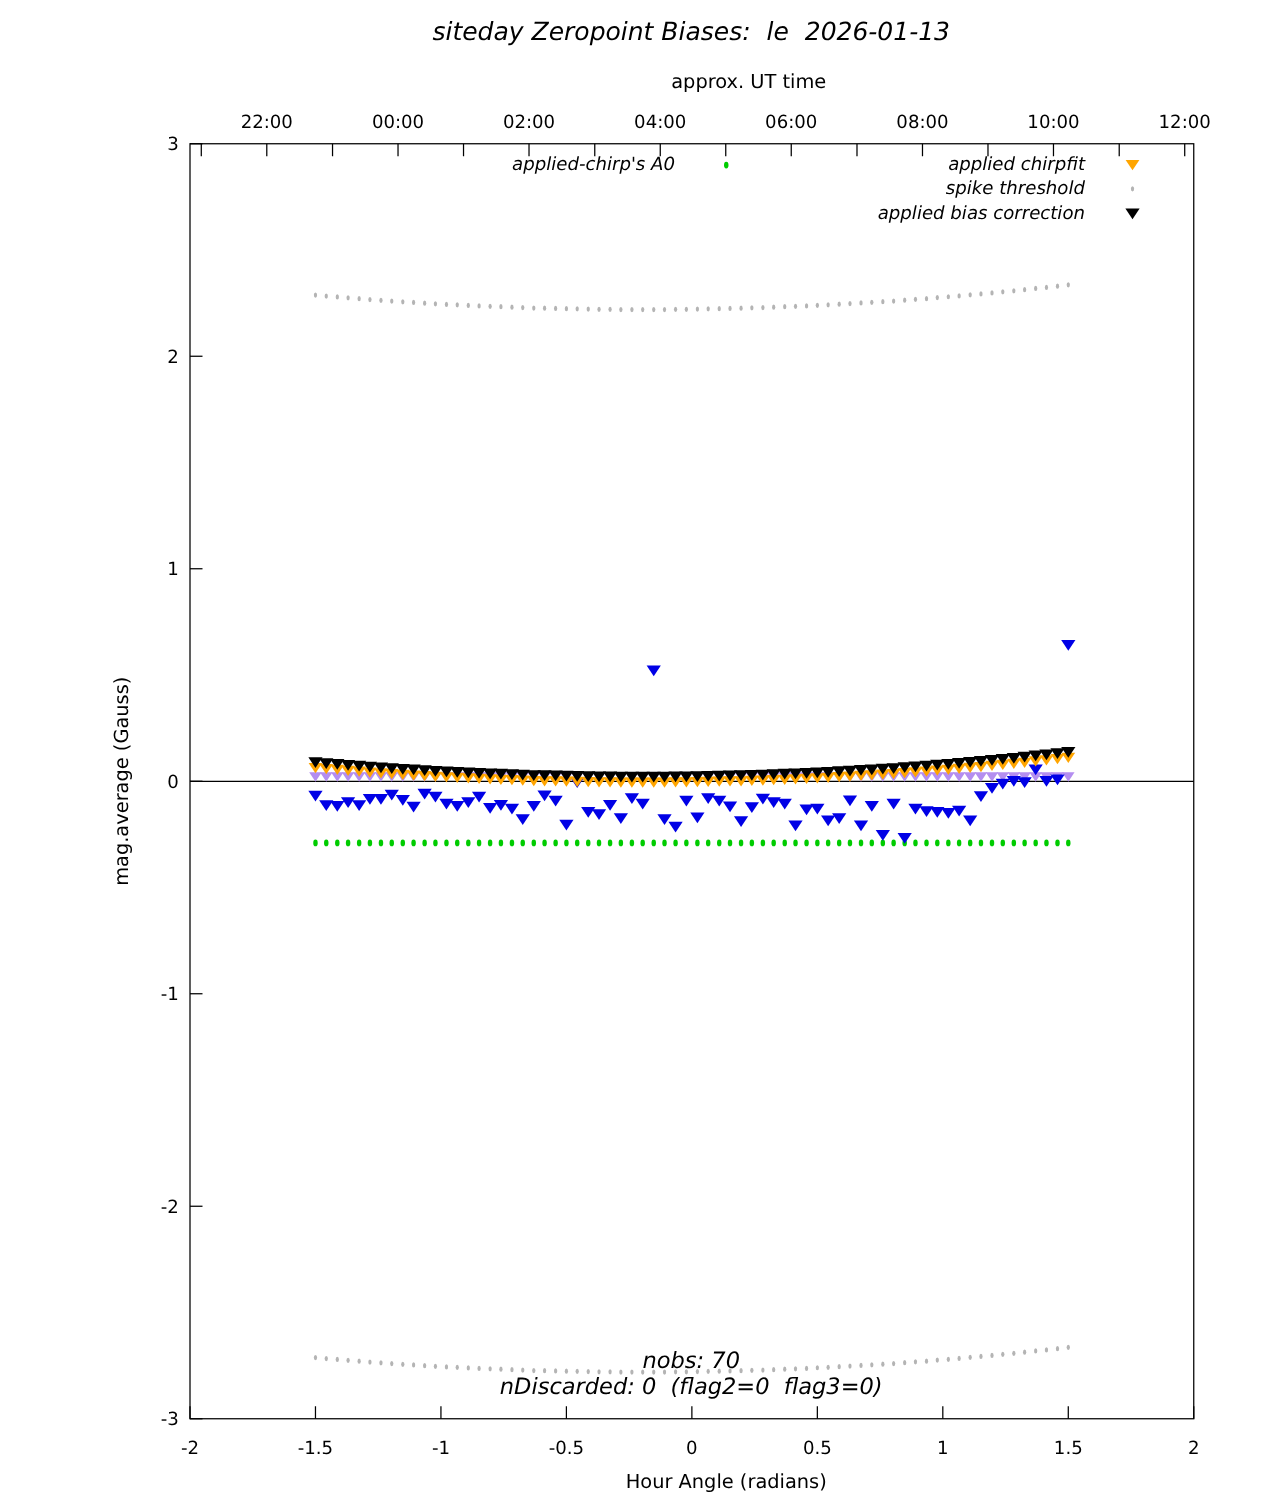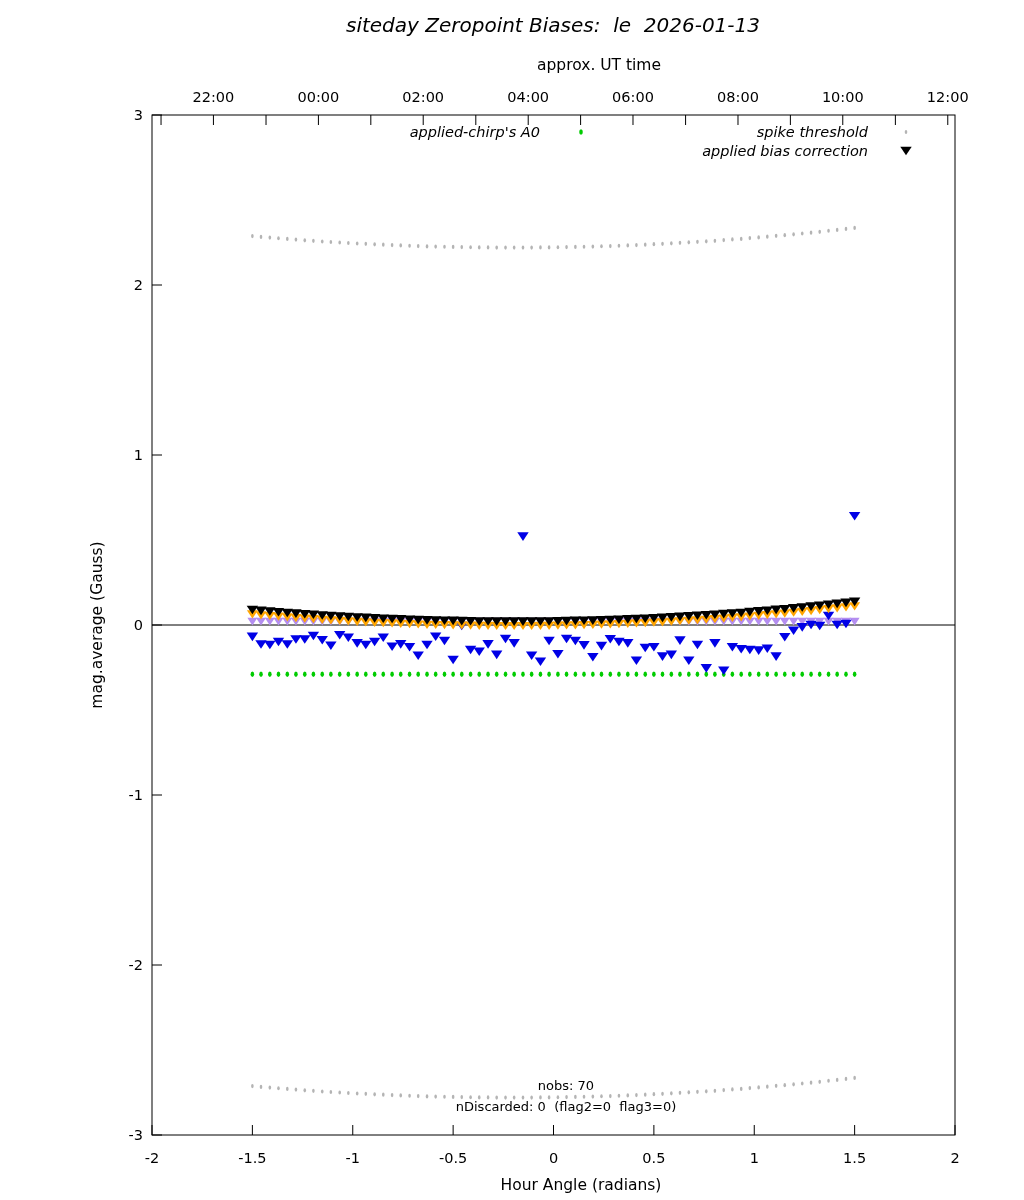--- a/index.html
+++ b/index.html
@@ -4,21 +4,21 @@
 <style>
   html,body{margin:0;padding:0;background:#ffffff;}
   #canvas{position:relative;width:1024px;height:1200px;background:#ffffff;
           font-family:"DejaVu Sans",sans-serif;color:#000;overflow:hidden;}
   #plot-svg{position:absolute;left:0;top:0;}
   .abs{position:absolute;white-space:pre;}
   .title{top:13px;left:553px;transform:translateX(-50%);font-size:20px;font-style:italic;}
   .x2label{top:56px;left:553px;transform:translateX(-50%);font-size:15.5px;margin-left:46px;}
   .xlabel{top:1176px;left:581px;transform:translateX(-50%);font-size:15.5px;}
   .ylabel{top:625px;left:97px;transform:translate(-50%,-50%) rotate(-90deg);font-size:15.5px;}
-  .note{left:566px;transform:translateX(-50%);font-size:13px;}
+  .note{left:553px;transform:translateX(-50%);font-size:18px;font-style:italic;}
   .nobs{top:1078px;}
   .ndisc{top:1099px;}
   .lcol{position:absolute;}
   .lrow{display:flex;align-items:center;height:19.5px;}
   .llabel{display:inline-block;text-align:right;font-size:14.5px;white-space:pre;font-style:italic;}
   .lcol-left .llabel{width:242px;}
   .lcol-right .llabel{width:240px;}
   .lmark{display:flex;justify-content:center;align-items:center;}
   .lcol-left .lmark{width:82px;}
   .lcol-right .lmark{width:76px;}
@@ -593,20 +593,28 @@
       <span class="lmark">
           <svg width="22" height="14">
             <ellipse cx="11" cy="7" rx="1.8" ry="2.7" fill="#00cc00"></ellipse>
           </svg>
         </span>
     </div>
   </div>
 
   <div class="lcol lcol-right" style="left:628px;top:122px">
     <div class="lrow">
+      <span class="llabel">applied chirpfit</span>
+      <span class="lmark">
+          <svg width="22" height="14">
+            <path d="M5.5,2.9000000000000004 L16.5,2.9000000000000004 L11,11.1 Z" fill="#ffa500"></path>
+          </svg>
+        </span>
+    </div>
+    <div class="lrow">
       <span class="llabel">spike threshold</span>
       <span class="lmark">
           <svg width="22" height="14">
             <ellipse cx="11" cy="7" rx="1.3" ry="2.1" fill="#b4b4b4"></ellipse>
           </svg>
         </span>
     </div>
     <div class="lrow">
       <span class="llabel">applied bias correction</span>
       <span class="lmark">

